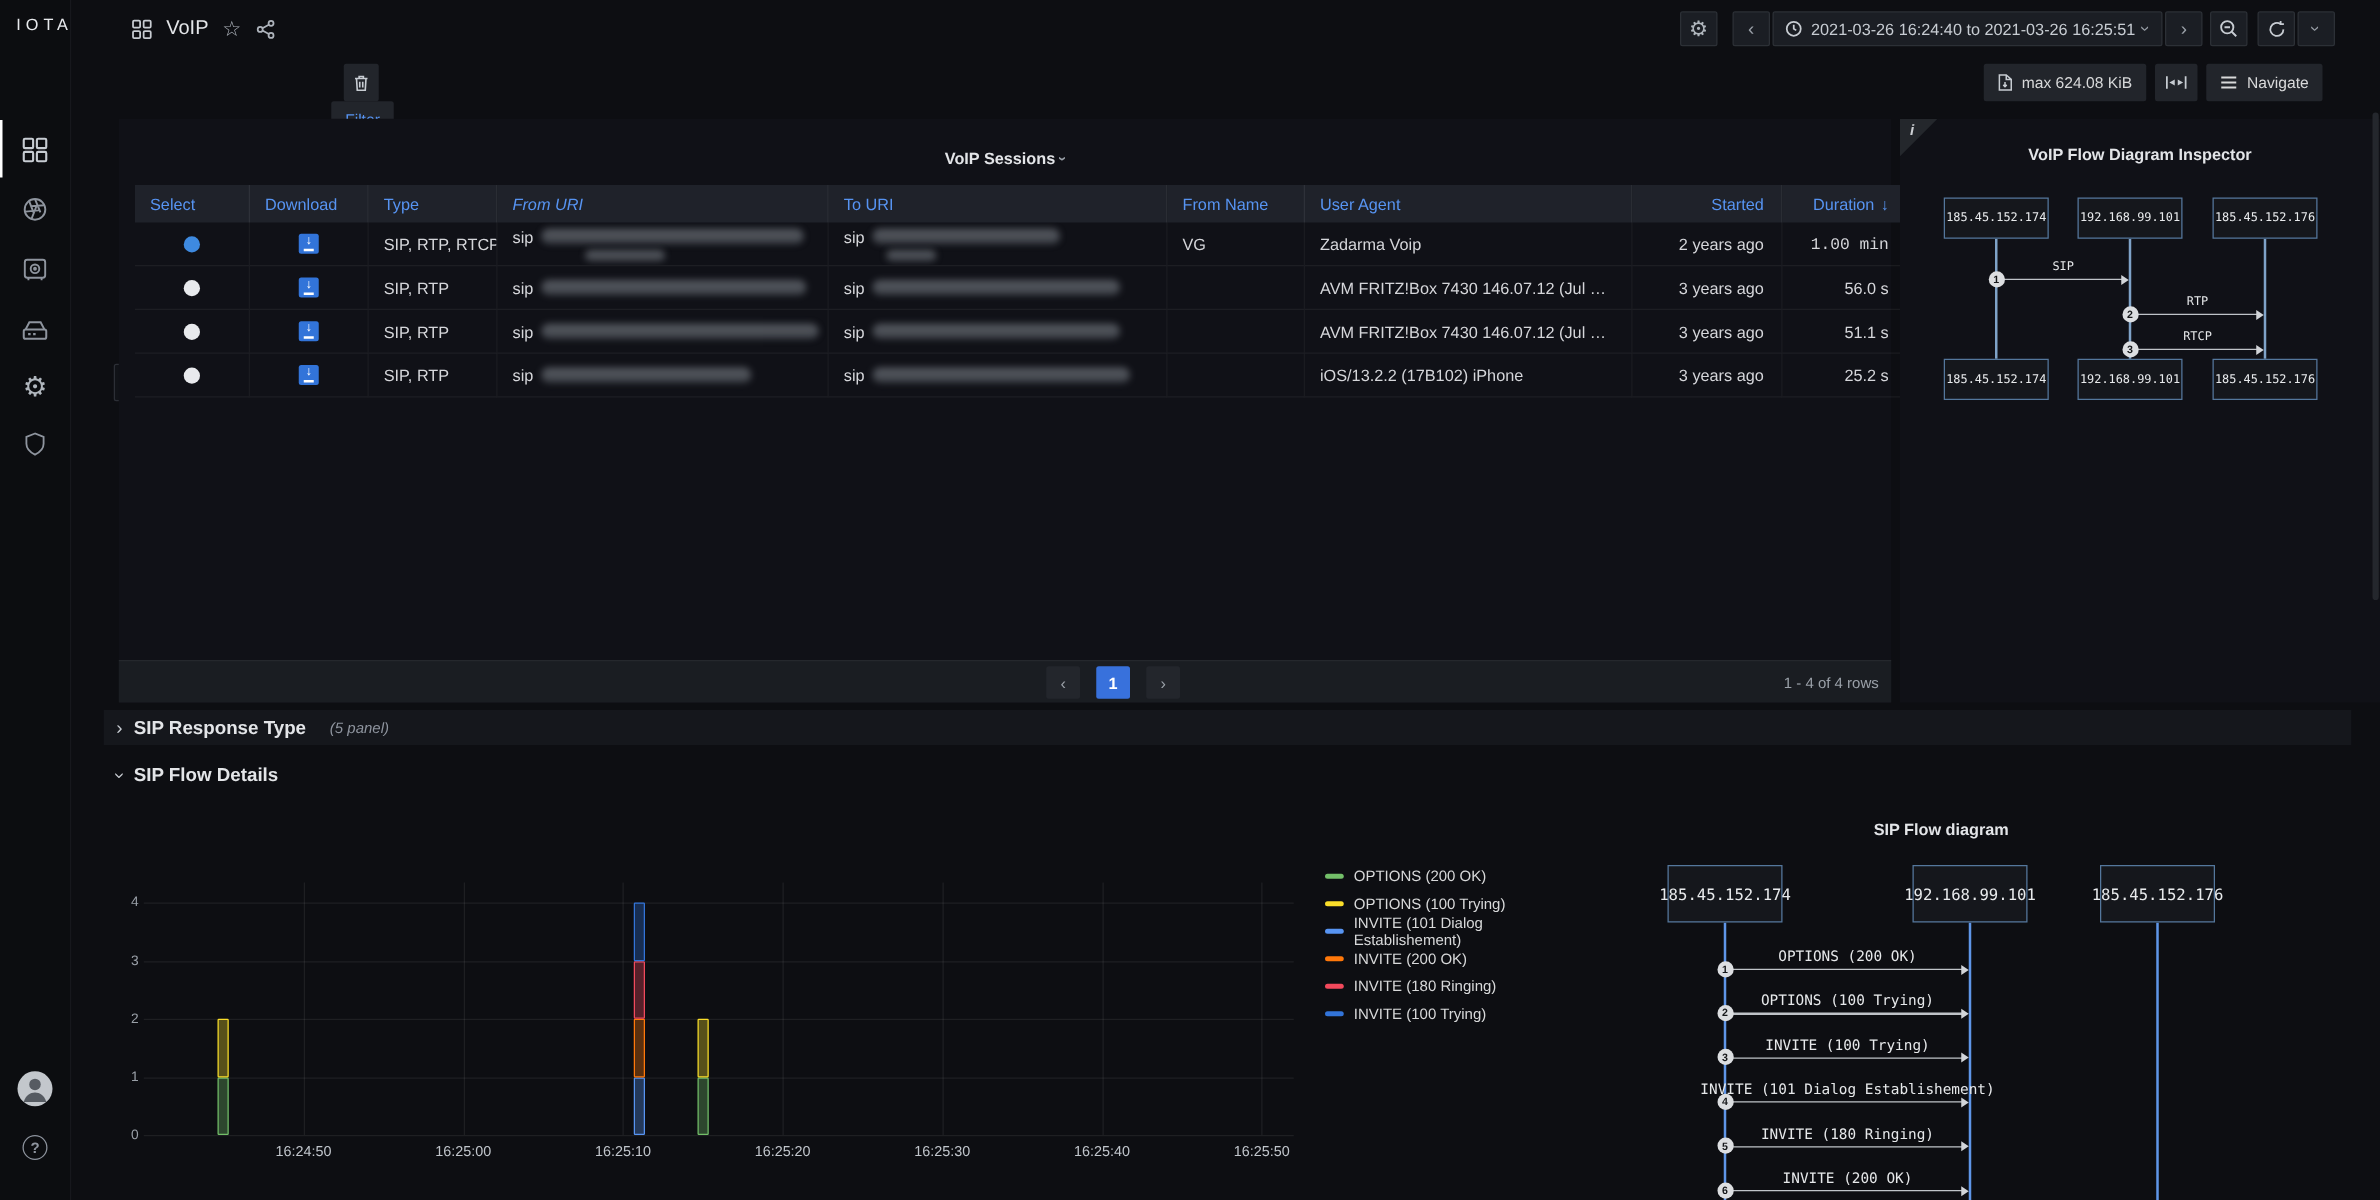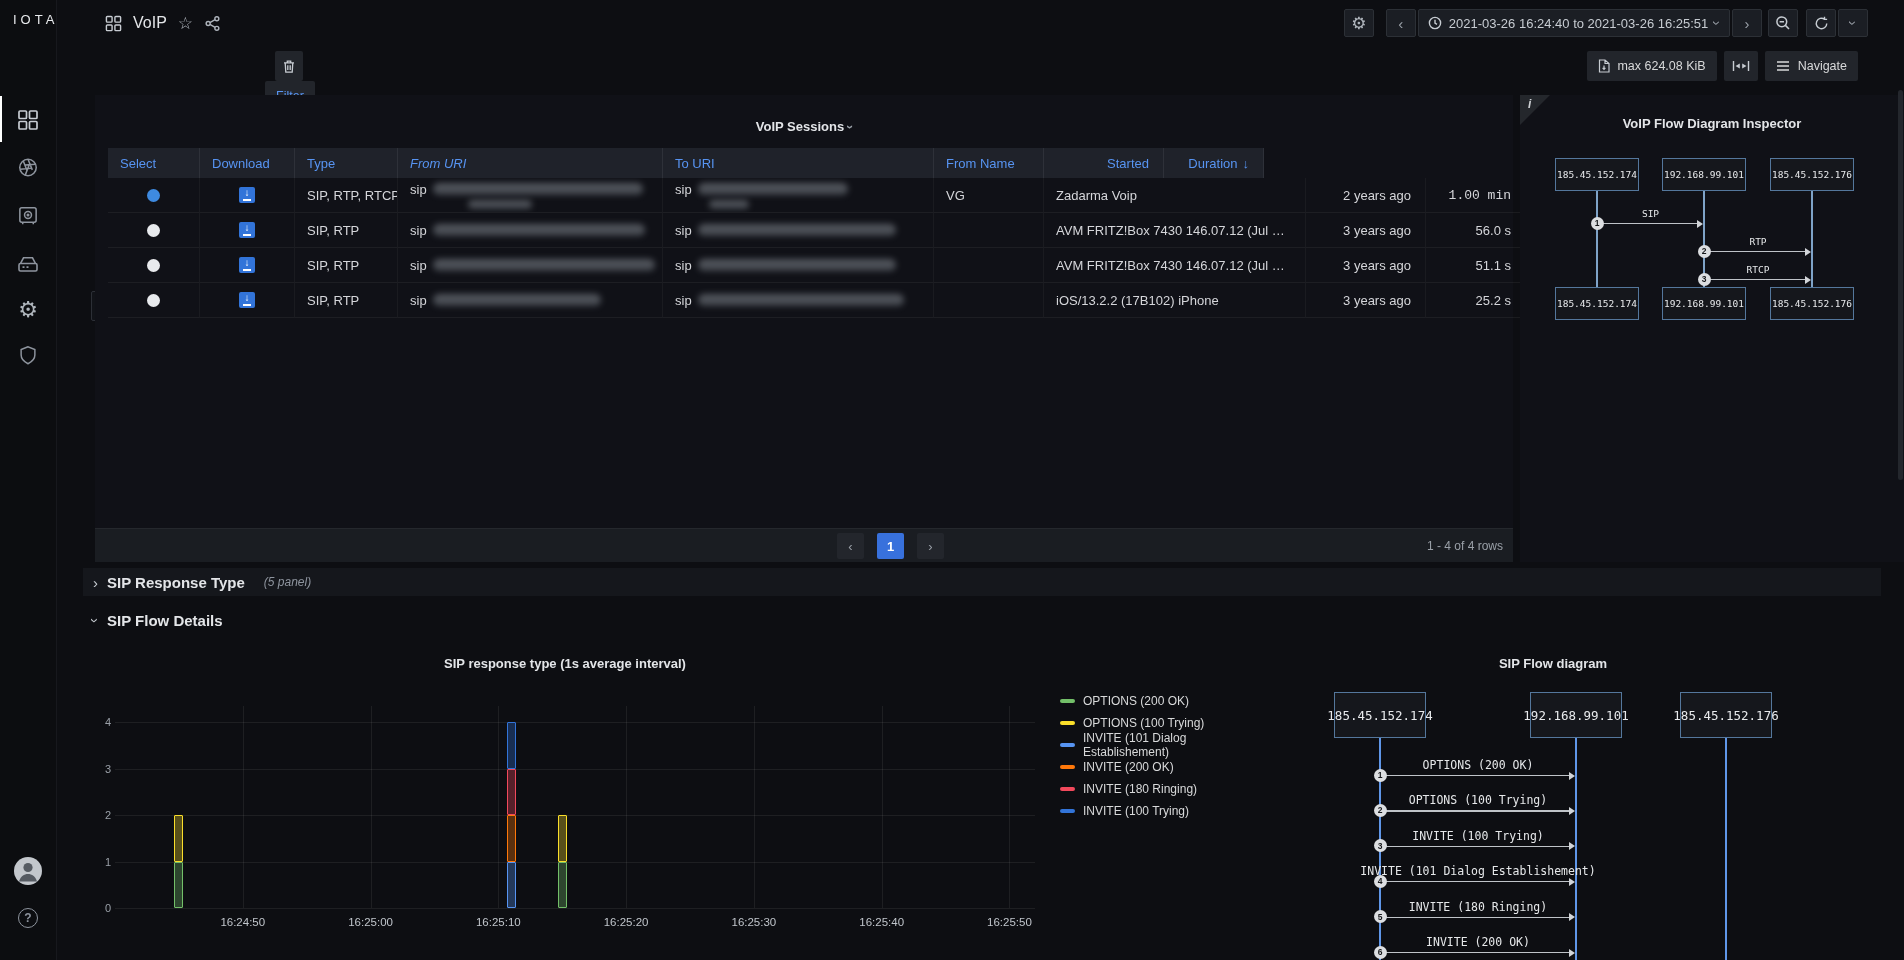--- a/index.html
+++ b/index.html
@@ -302,20 +302,21 @@
       <span>VoIP Sessions</span><span class="chev">›</span>
     </div>
     <div class="tbl" id="tbl">
         <div class="trow">
           <div class="th" style="width: 92px;">Select</div>
           <div class="th" style="width: 95px;">Download</div>
           <div class="th" style="width: 103px;">Type</div>
           <div class="th" style="width: 265px; font-style: italic;">From URI</div>
           <div class="th" style="width: 271px;">To URI</div>
           <div class="th" style="width: 110px;">From Name</div>
+          <div class="th" style="width: 262px;">User Agent</div>
           <div class="th r" style="width: 120px;">Started</div>
           <div class="th r" style="width: 100px;">Duration<span class="sort-arrow">↓</span></div>
         </div>
         <div class="trow">
           <div class="td c" style="width: 92px;">
             <span class="radio sel"></span>
           </div>
           <div class="td c" style="width: 95px;">
             <span class="dl-ico">
               <span class="arr">↓</span>
@@ -483,21 +484,20 @@
     <span class="sec-chev">›</span>
     <span class="lbl">SIP Response Type</span>
     <span class="sfx">(5 panel)</span>
   </div>
   <div class="sec-row" style="top:606px;">
     <span class="sec-chev down">›</span>
     <span class="lbl">SIP Flow Details</span>
   </div>
 
   <div class="panel" style="left:95px; top:640px; width:1180px; height:320px; background:transparent;" id="chart-panel">
-    <div class="chart-title">SIP response type (1s average interval)</div>
     <div id="plot" style="position:absolute;left:0;top:0;width:100%;height:100%;">
         <div class="gridline-h" style="left: 20px; top: 268px; width: 920px;"></div>
         <div class="ytick" style="left: 0px; top: 268px;">0</div>
         <div class="gridline-h" style="left: 20px; top: 221.563px; width: 920px;"></div>
         <div class="ytick" style="left: 0px; top: 221.563px;">1</div>
         <div class="gridline-h" style="left: 20px; top: 175.126px; width: 920px;"></div>
         <div class="ytick" style="left: 0px; top: 175.126px;">2</div>
         <div class="gridline-h" style="left: 20px; top: 128.69px; width: 920px;"></div>
         <div class="ytick" style="left: 0px; top: 128.69px;">3</div>
         <div class="gridline-h" style="left: 20px; top: 82.2529px; width: 920px;"></div>

